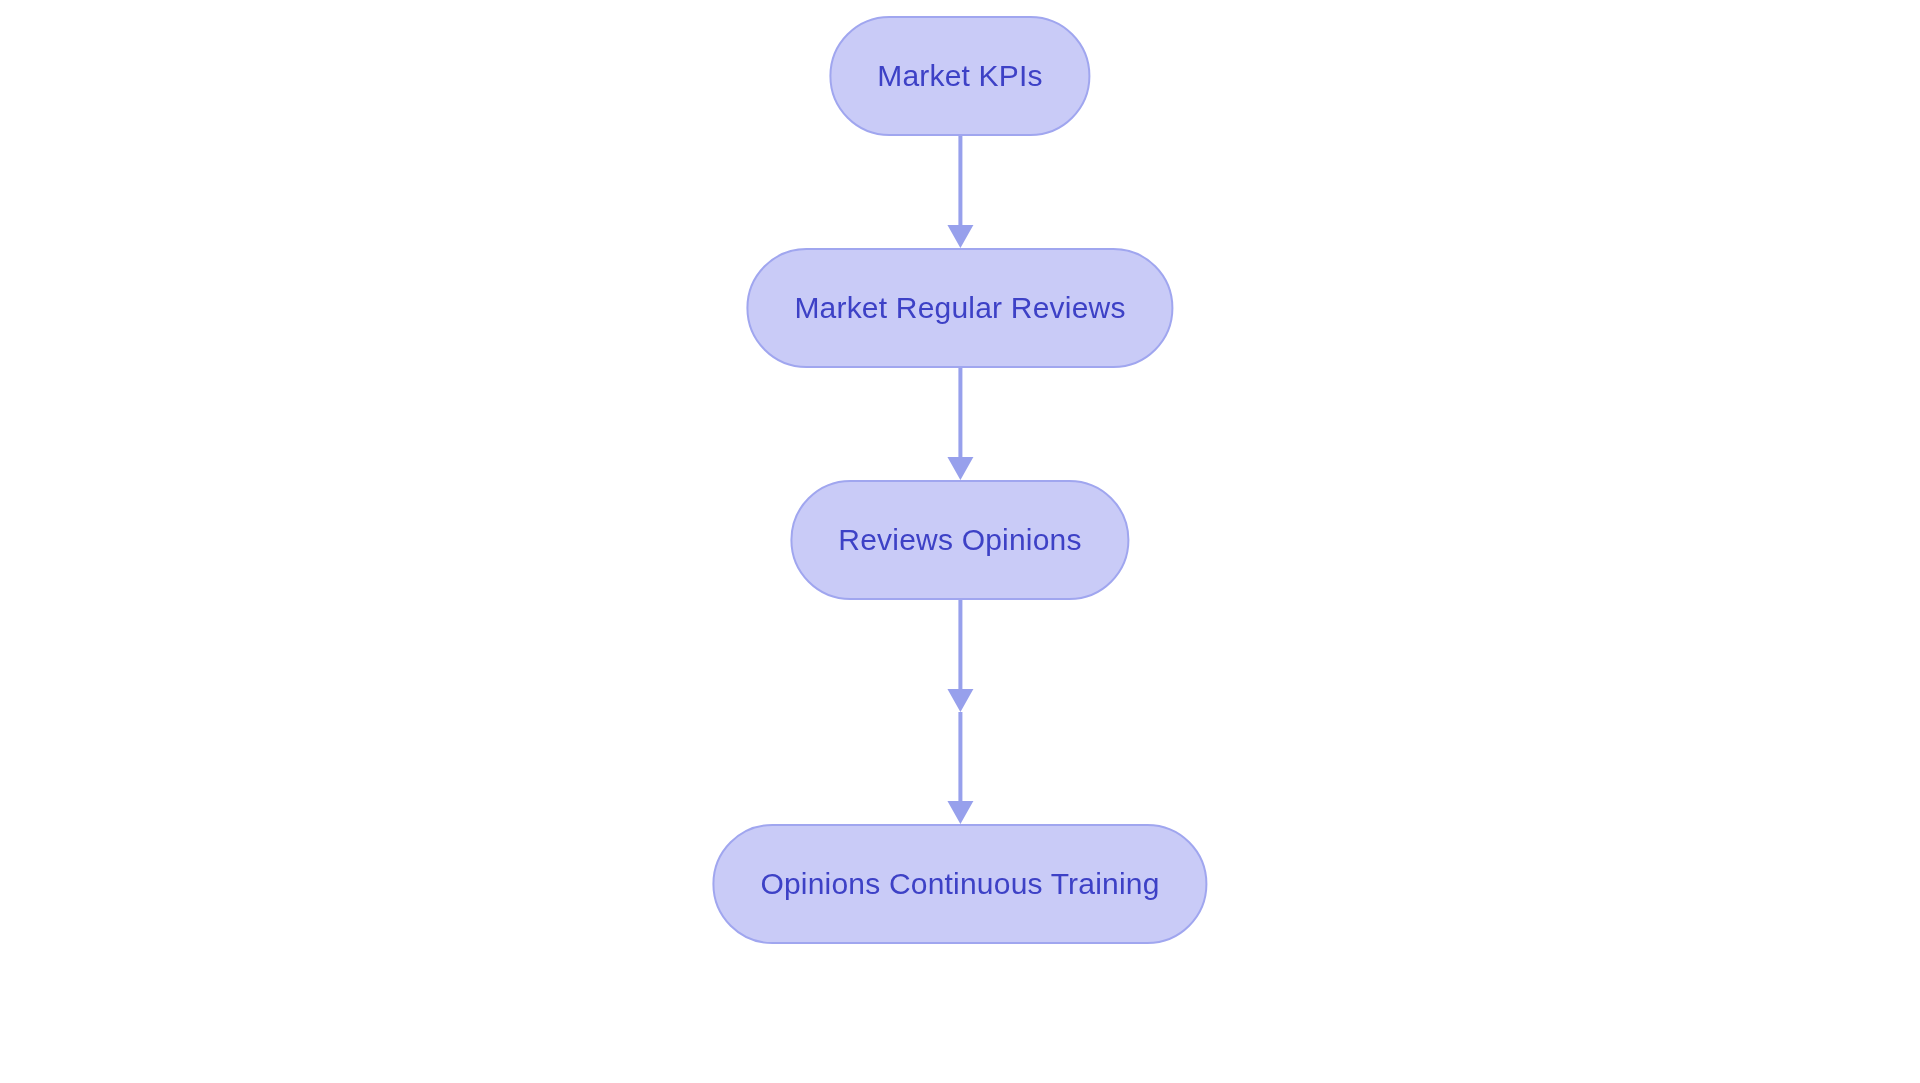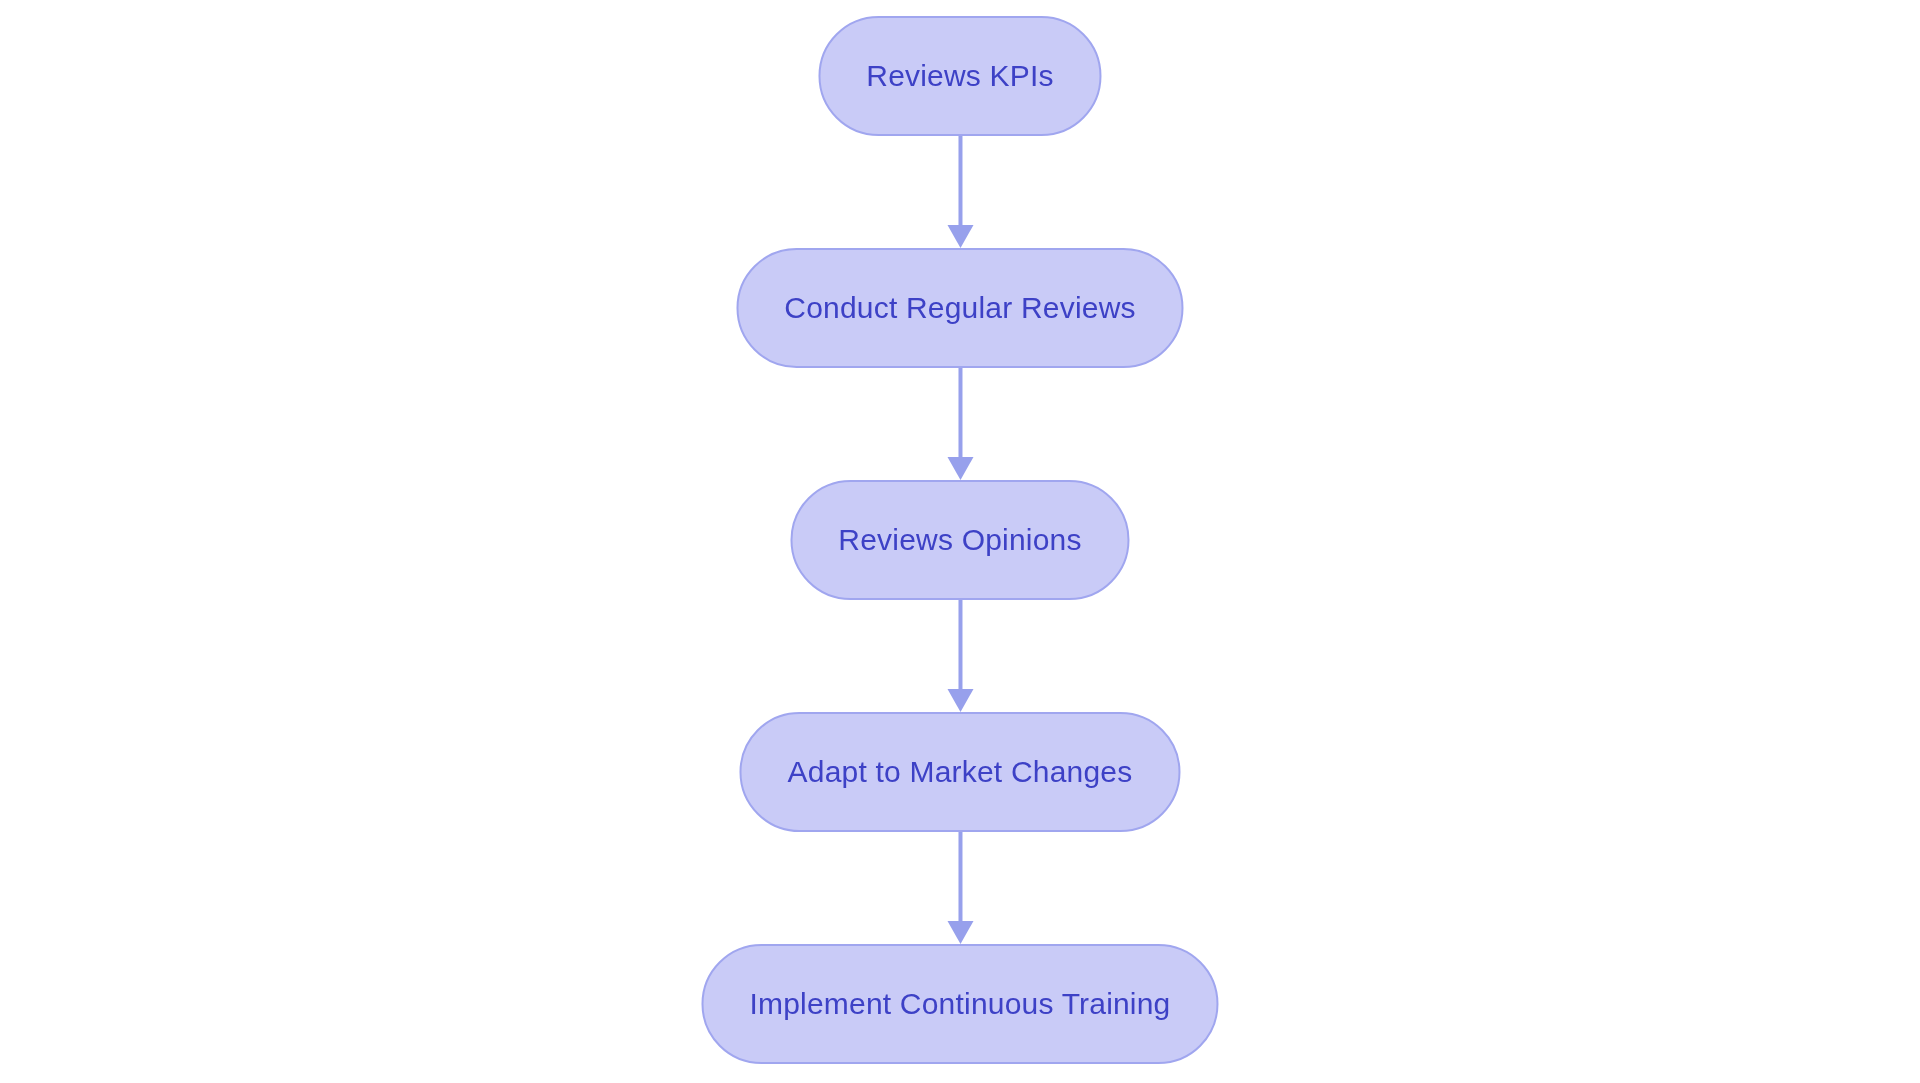--- a/index.html
+++ b/index.html
@@ -66,44 +66,43 @@
     border-right: 13px solid transparent;
     border-top: 23px solid var(--arrow);
   }
 </style>
 </head>
 <body>
 
 <div class="canvas">
   <div class="flow">
 
-    <div class="node">Reviews KPIs</div>
+    <div class="node">Market KPIs</div>
 
     <div class="connector">
       <div class="line"></div>
       <div class="arrowhead"></div>
     </div>
 
-    <div class="node">Conduct Regular Reviews</div>
+    <div class="node">Market Regular Reviews</div>
 
     <div class="connector">
       <div class="line"></div>
       <div class="arrowhead"></div>
     </div>
 
     <div class="node">Reviews Opinions</div>
 
     <div class="connector">
       <div class="line"></div>
       <div class="arrowhead"></div>
     </div>
 
-    <div class="node">Adapt to Market Changes</div>
 
     <div class="connector">
       <div class="line"></div>
       <div class="arrowhead"></div>
     </div>
 
-    <div class="node">Implement Continuous Training</div>
+    <div class="node">Opinions Continuous Training</div>
 
   </div>
 </div>
 
 </body></html>

